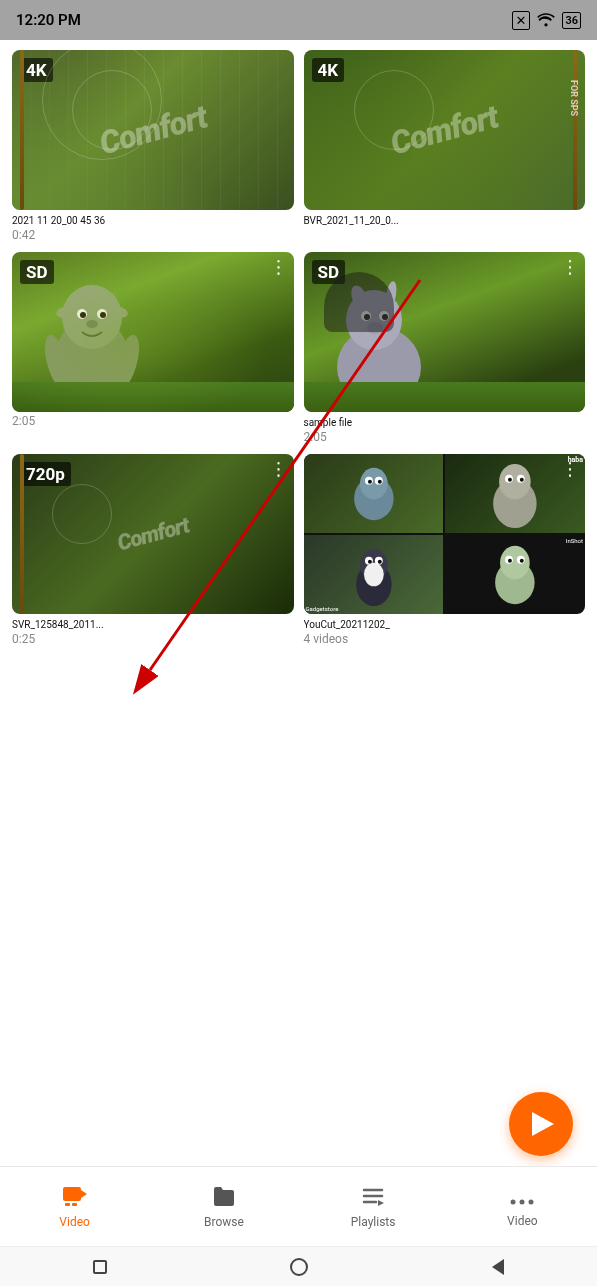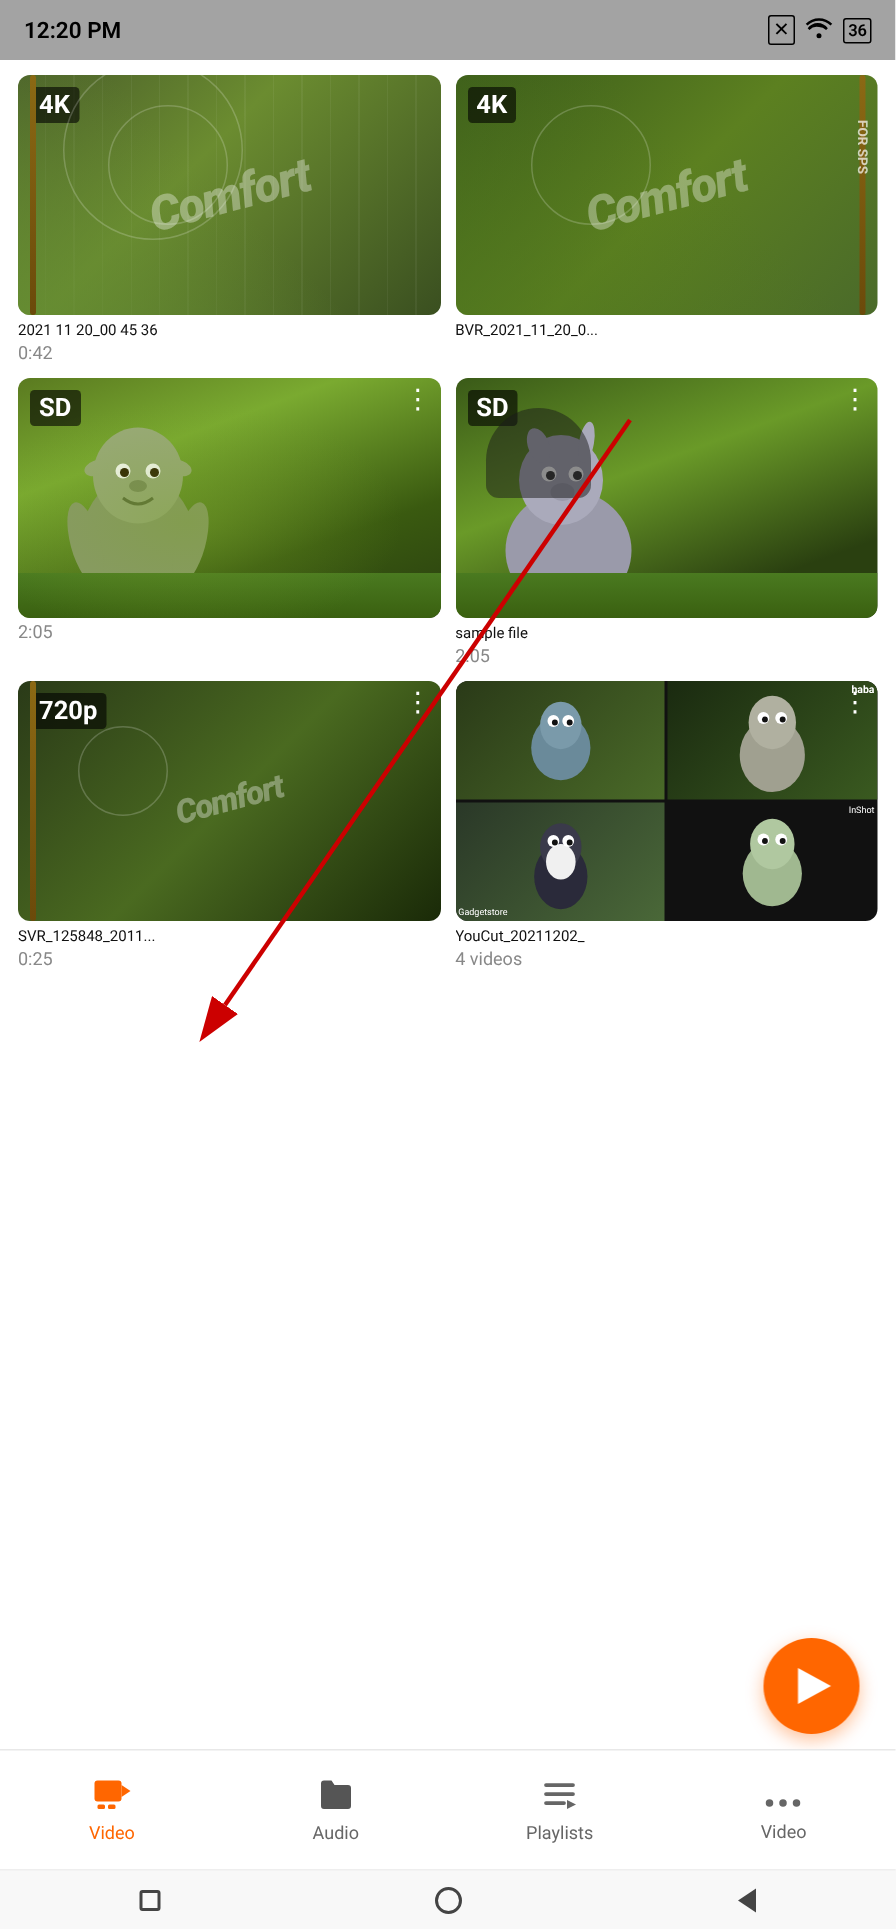--- a/index.html
+++ b/index.html
@@ -518,21 +518,21 @@
     <span class="nav-label" style="color: #ff6600;">Video</span>
   </div>
 
 
   <div class="nav-item">
     <span class="nav-icon">
       <svg width="24" height="22" viewBox="0 0 24 22">
         <path d="M2 4 Q2 2 4 2 L9 2 L11 5 L20 5 Q22 5 22 7 L22 19 Q22 21 20 21 L4 21 Q2 21 2 19 Z" fill="#555"></path>
       </svg>
     </span>
-    <span class="nav-label">Audio</span>
+    <span class="nav-label">Browse</span>
   </div>
 
   <div class="nav-item">
     <span class="nav-icon">
       <svg width="24" height="22" viewBox="0 0 24 22">
         <line x1="3" y1="5" x2="21" y2="5" stroke="#666" stroke-width="2.5" stroke-linecap="round"></line>
         <line x1="3" y1="11" x2="21" y2="11" stroke="#666" stroke-width="2.5" stroke-linecap="round"></line>
         <line x1="3" y1="17" x2="15" y2="17" stroke="#666" stroke-width="2.5" stroke-linecap="round"></line>
         <polygon points="17,15 23,18 17,21" fill="#666"></polygon>
       </svg>

